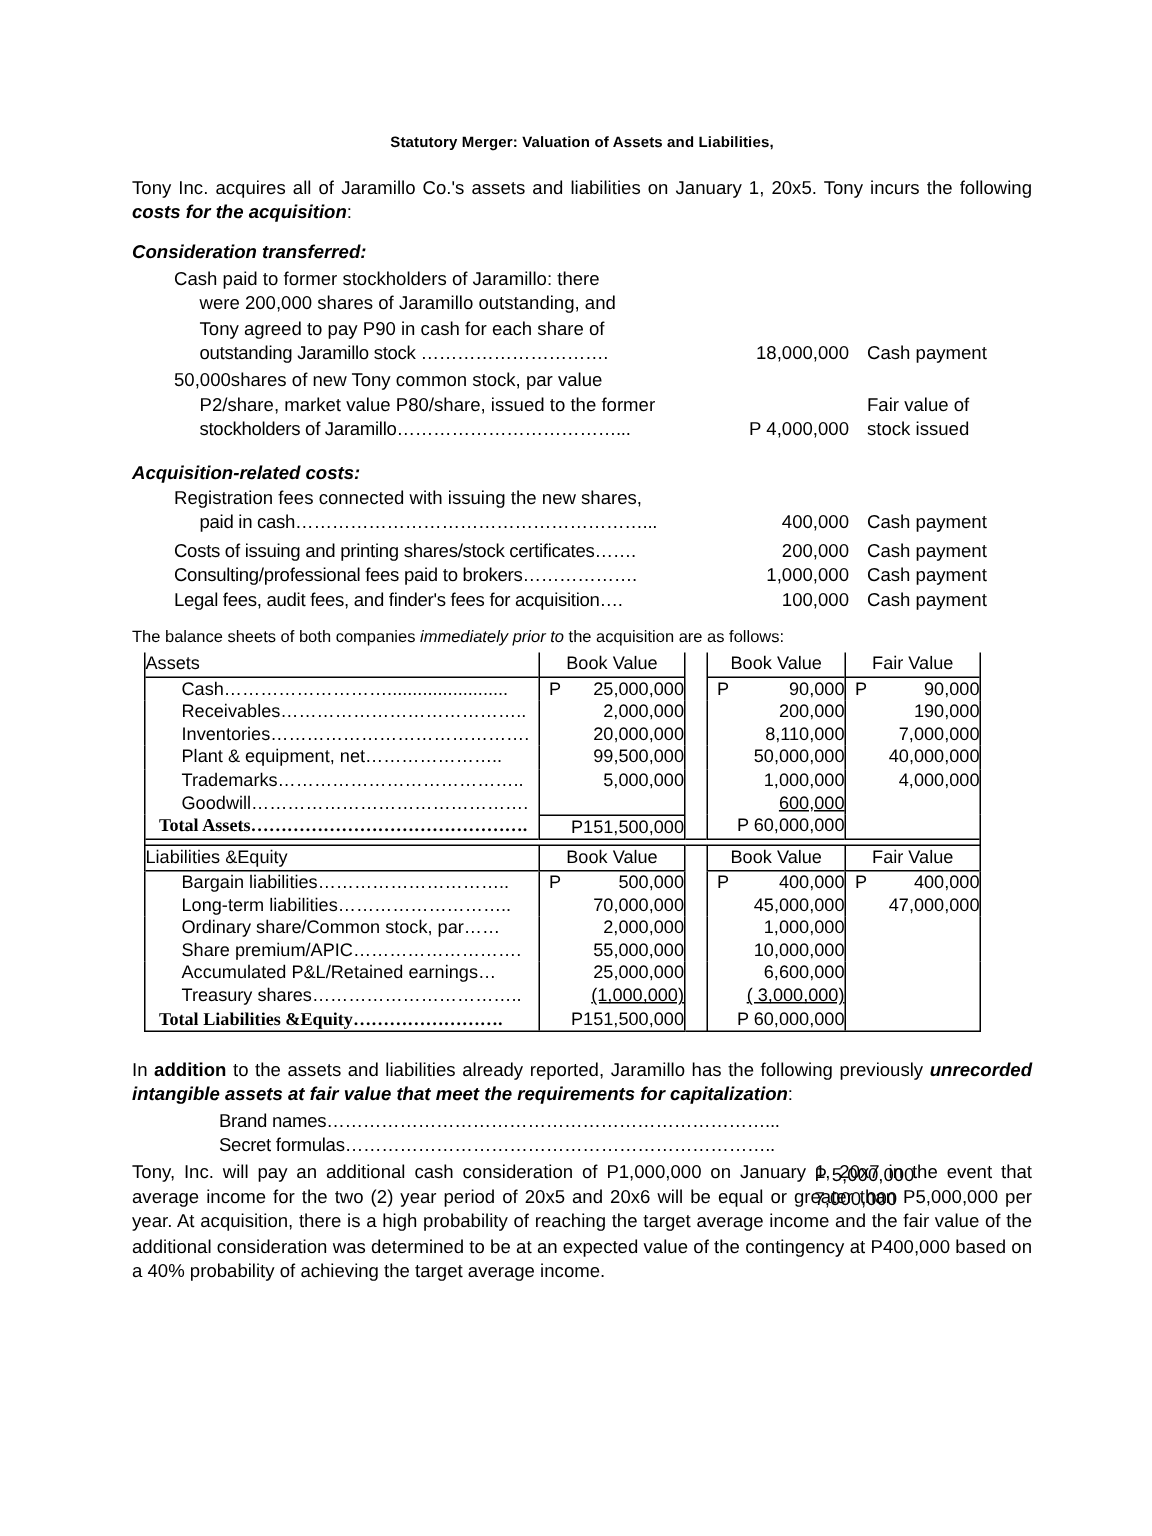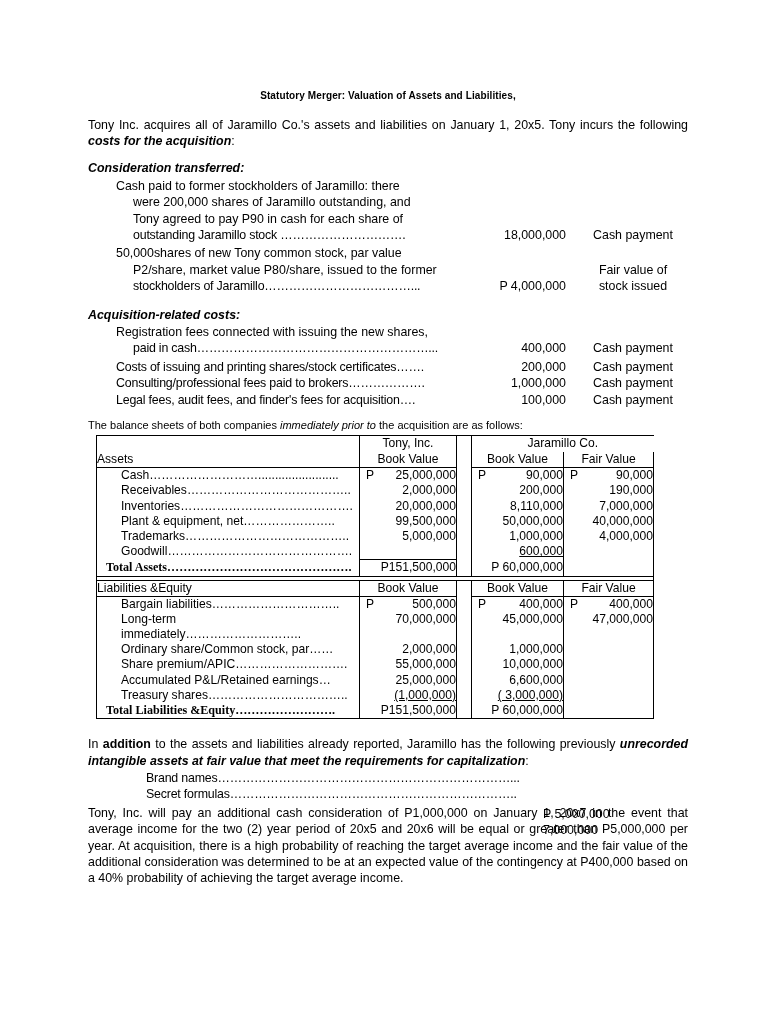--- a/index.html
+++ b/index.html
@@ -79,21 +79,21 @@
     top: 0;
     width: 92px;
     text-align: right;
     white-space: nowrap;
   }
   .irow .note {
     position: absolute;
     right: 0;
     top: 0;
     width: 110px;
-    text-align: center;
+    text-align: left;
     white-space: nowrap;
   }
 
   
   .table-intro {
     font-size: 11px;
     line-height: 16.4px;
     margin: 9px 0 2px 0;
   }
 
@@ -253,26 +253,20 @@
       <table class="bs">
         <colgroup>
           <col class="c-label">
             <col class="c-tony">
             <col class="c-gap">
             <col class="c-jbv">
             <col class="c-jfv">
         </colgroup>
         <tbody>
 
-          <tr class="row-hdr1">
-            <td class="cell bdr-outer-t bdr-l-out"></td>
-            <td class="hdr bdr-outer-t bdr-l">Tony,  Inc.</td>
-            <td class="bdr-outer-t bdr-l bdr-r"></td>
-            <td class="hdr bdr-outer-t" colspan="2">Jaramillo Co.</td>
-          </tr>
 
           <tr class="row-hdr1">
             <td class="hdr-left bdr-l-out">Assets</td>
             <td class="hdr bdr-l">Book Value</td>
             <td class="bdr-l bdr-r"></td>
             <td class="hdr">Book Value</td>
             <td class="hdr bdr-l bdr-r-out">Fair Value</td>
           </tr>
 
           <tr class="row-h">
@@ -343,21 +337,21 @@
           </tr>
 
           <tr class="row-h">
             <td class="cell lbl-ind bdr-l-out" style="border-top:1.2px solid #000;">Bargain liabilities…………………………..</td>
             <td class="cell numcell bdr-l" style="border-top:1.2px solid #000;"><span class="peso">P</span><span>500,000</span></td>
             <td class="bdr-l bdr-r"></td>
             <td class="cell numcell" style="border-top:1.2px solid #000;"><span class="peso">P</span><span>400,000</span></td>
             <td class="cell numcell bdr-l bdr-r-out" style="border-top:1.2px solid #000;"><span class="peso">P</span><span>400,000</span></td>
           </tr>
           <tr class="row-h">
-            <td class="cell lbl-ind bdr-l-out">Long-term immediately………………………..</td>
+            <td class="cell lbl-ind bdr-l-out">Long-term liabilities………………………..</td>
             <td class="cell numcell bdr-l"><span>70,000,000</span></td>
             <td class="bdr-l bdr-r"></td>
             <td class="cell numcell"><span>45,000,000</span></td>
             <td class="cell numcell bdr-l bdr-r-out"><span>47,000,000</span></td>
           </tr>
           <tr class="row-h">
             <td class="cell lbl-ind bdr-l-out">Ordinary share/Common stock, par……</td>
             <td class="cell numcell bdr-l"><span>2,000,000</span></td>
             <td class="bdr-l bdr-r"></td>
             <td class="cell numcell"><span>1,000,000</span></td>

